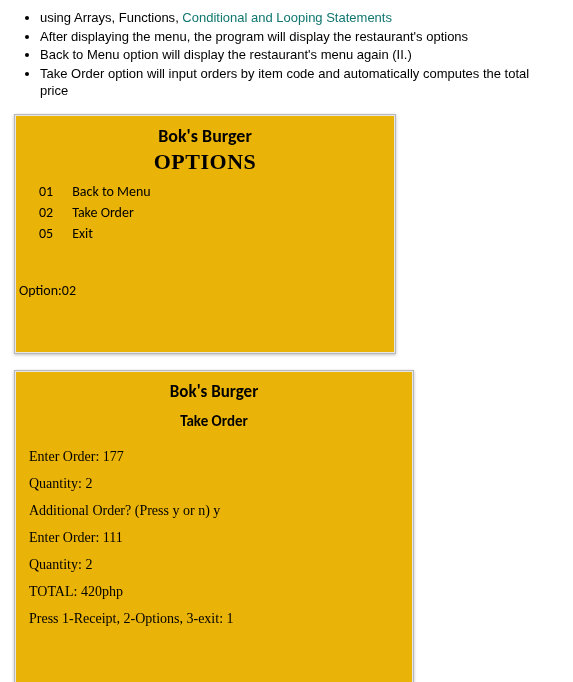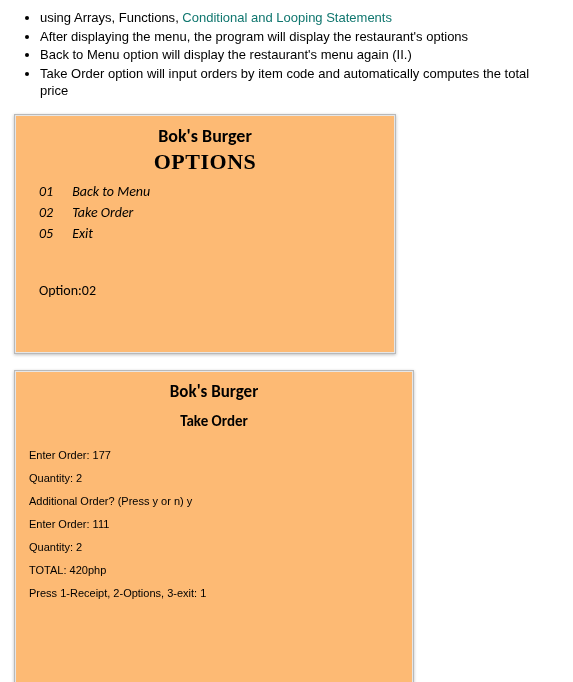--- a/index.html
+++ b/index.html
@@ -19,21 +19,21 @@
   }
   ul.bullets li {
     margin: 1px 0;
     line-height: 1.35;
     color: #000;
   }
   ul.bullets li .special {
     color:#0f766e;
   }
   .panel {
-    background: #fdba74;
+    background: #eab308;
     border: 1px solid #b9b9b9;
     box-shadow: 0 0 0 1px #e6e6e6 inset, 0 1px 3px rgba(0,0,0,.25);
     color: #000;
     margin-bottom: 16px;
     padding: 0;
     position: relative;
   }
   .panel-options {
     width: 382px;
     height: 240px;
@@ -55,53 +55,52 @@
     font-family: "Times New Roman", serif;
     font-size: 22px;
     font-weight: bold;
     margin-top: 2px;
     letter-spacing: 0.5px;
   }
   .opt-list {
     margin: 8px 0 0 24px;
     font-family: "Calibri", Arial, sans-serif;
     font-size: 14px;
-    font-style: italic;
   }
   .opt-row {
     margin: 4px 0;
   }
   .opt-code {
     display: inline-block;
     width: 30px;
   }
   .opt-prompt {
-    margin: 40px 0 0 24px;
+    margin: 40px 0 0 4px;
     font-family: "Calibri", Arial, sans-serif;
     font-size: 14px;
   }
   .title-order {
     text-align: center;
     font-family: "Calibri", Arial, sans-serif;
     font-weight: bold;
     font-size: 17px;
     padding-top: 10px;
   }
   .subtitle-order {
     text-align: center;
     font-family: "Calibri", Arial, sans-serif;
     font-weight: bold;
     font-size: 15px;
     padding-top: 10px;
     padding-bottom: 8px;
   }
   .order-lines {
     padding: 0 14px;
-    font-family: Liberation Sans, sans-serif;
-    font-size: 11px;
+    font-family: Liberation Serif, serif;
+    font-size: 14px;
   }
   .order-lines div {
     margin: 11px 0;
   }
 </style>
 </head>
 <body>
 
 <ul class="bullets">
   <li>

